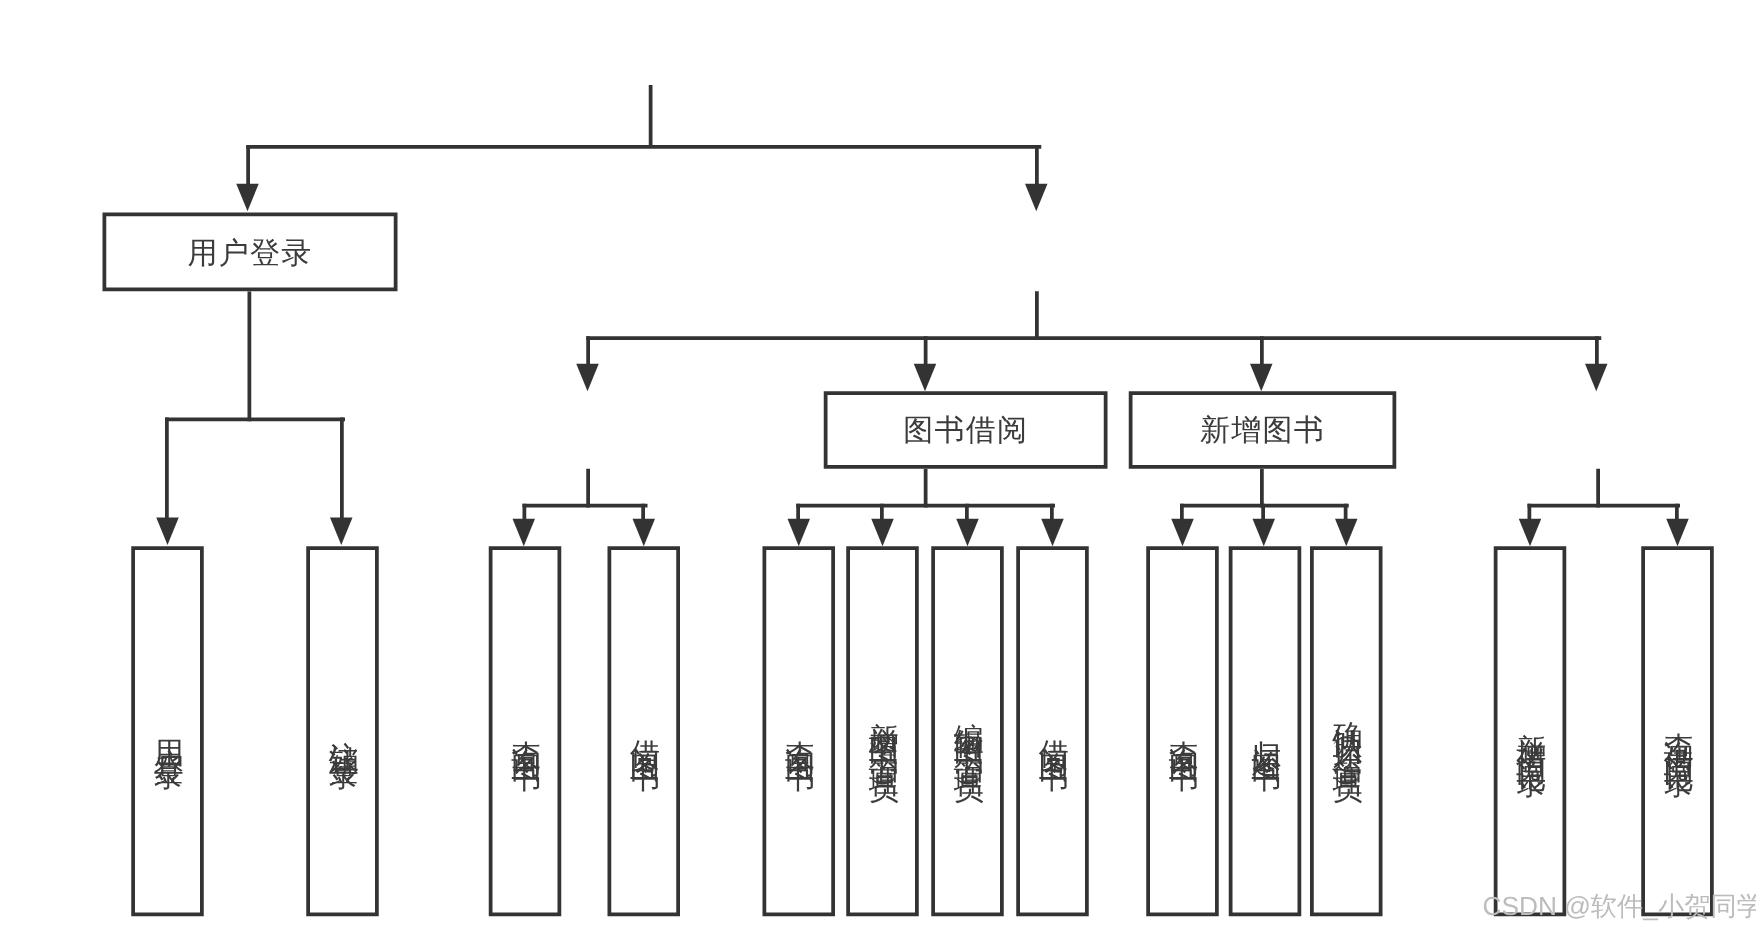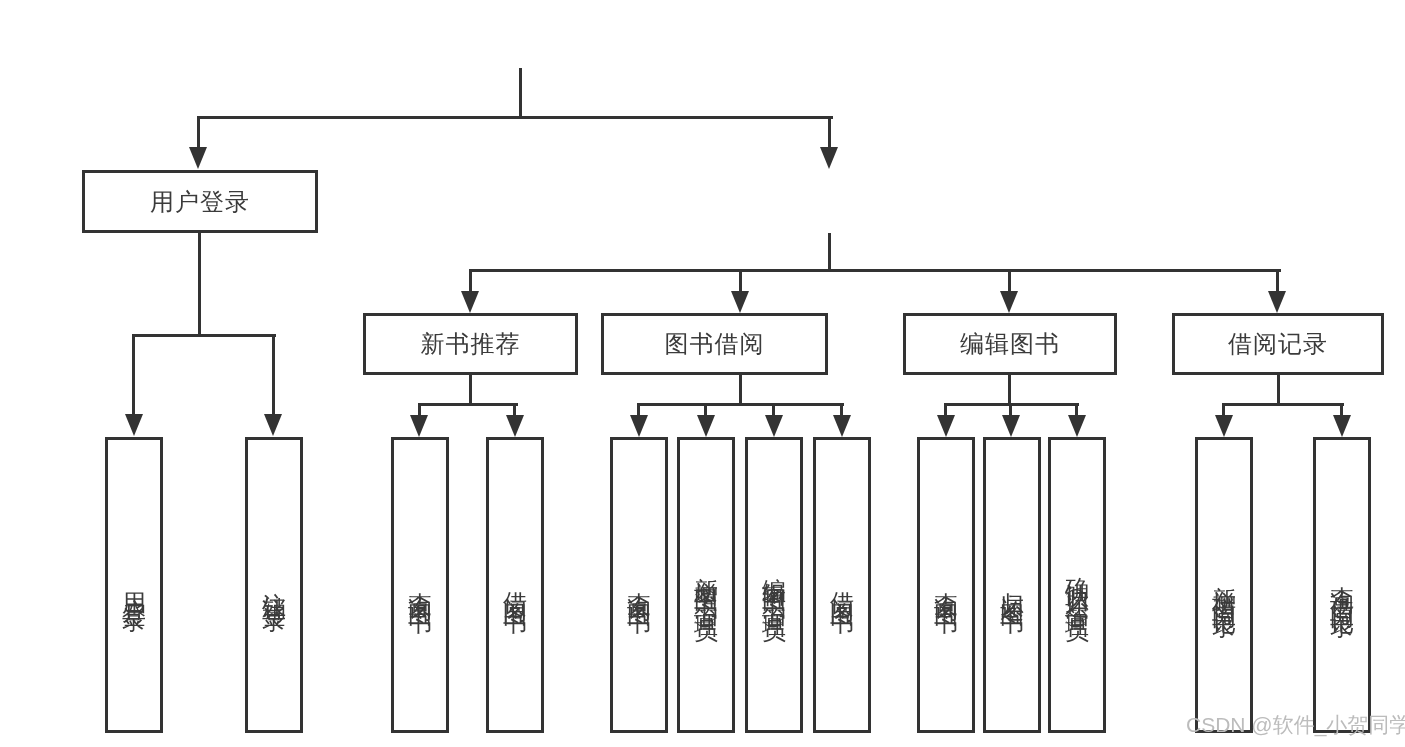--- a/index.html
+++ b/index.html
@@ -79,24 +79,22 @@
   <div class="hl" style="left:469px;top:269px;width:812px"></div>
   <div class="vl" style="left:469px;top:269px;height:24px"></div>
   <div class="arrow" style="left:461px;top:291px"></div>
   <div class="vl" style="left:739px;top:269px;height:24px"></div>
   <div class="arrow" style="left:731px;top:291px"></div>
   <div class="vl" style="left:1008px;top:269px;height:24px"></div>
   <div class="arrow" style="left:1000px;top:291px"></div>
   <div class="vl" style="left:1276px;top:269px;height:24px"></div>
   <div class="arrow" style="left:1268px;top:291px"></div>
 
-  <div class="box" style="left:363px;top:313px;width:215px;height:62px">新书推荐</div>
-  <div class="box" style="left:601px;top:313px;width:227px;height:62px">图书借阅</div>
-  <div class="box" style="left:903px;top:313px;width:214px;height:62px">编辑图书</div>
-  <div class="box" style="left:1172px;top:313px;width:212px;height:62px">借阅记录</div>
+  <div class="box" style="left:659px;top:313px;width:227px;height:62px">图书借阅</div>
+  <div class="box" style="left:903px;top:313px;width:214px;height:62px">新增图书</div>
 
   <div class="vl" style="left:469px;top:375px;height:31px"></div>
   <div class="hl" style="left:418px;top:403px;width:100px"></div>
   <div class="vl" style="left:418px;top:403px;height:14px"></div>
   <div class="arrow" style="left:410px;top:415px"></div>
   <div class="vl" style="left:513px;top:403px;height:14px"></div>
   <div class="arrow" style="left:506px;top:415px"></div>
 
   <div class="vl" style="left:739px;top:375px;height:31px"></div>
   <div class="hl" style="left:637px;top:403px;width:207px"></div>

